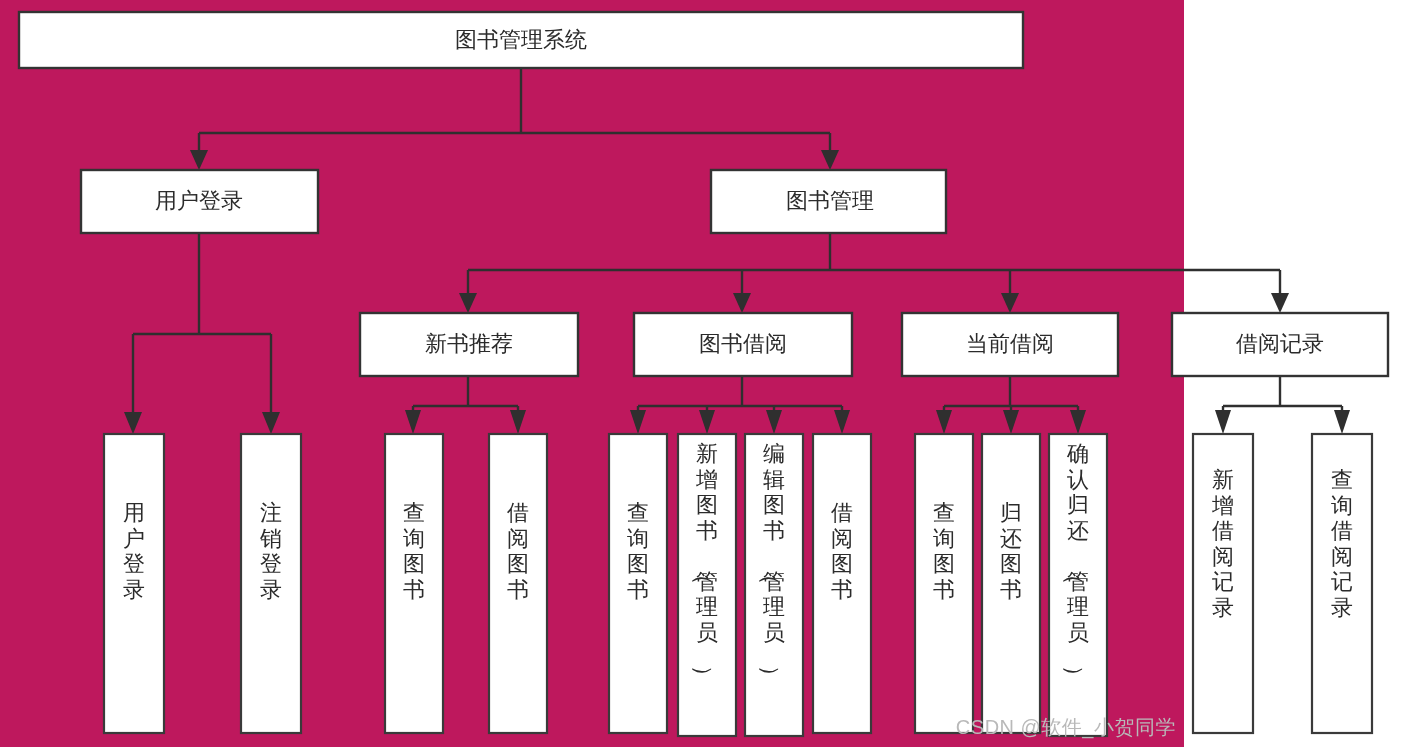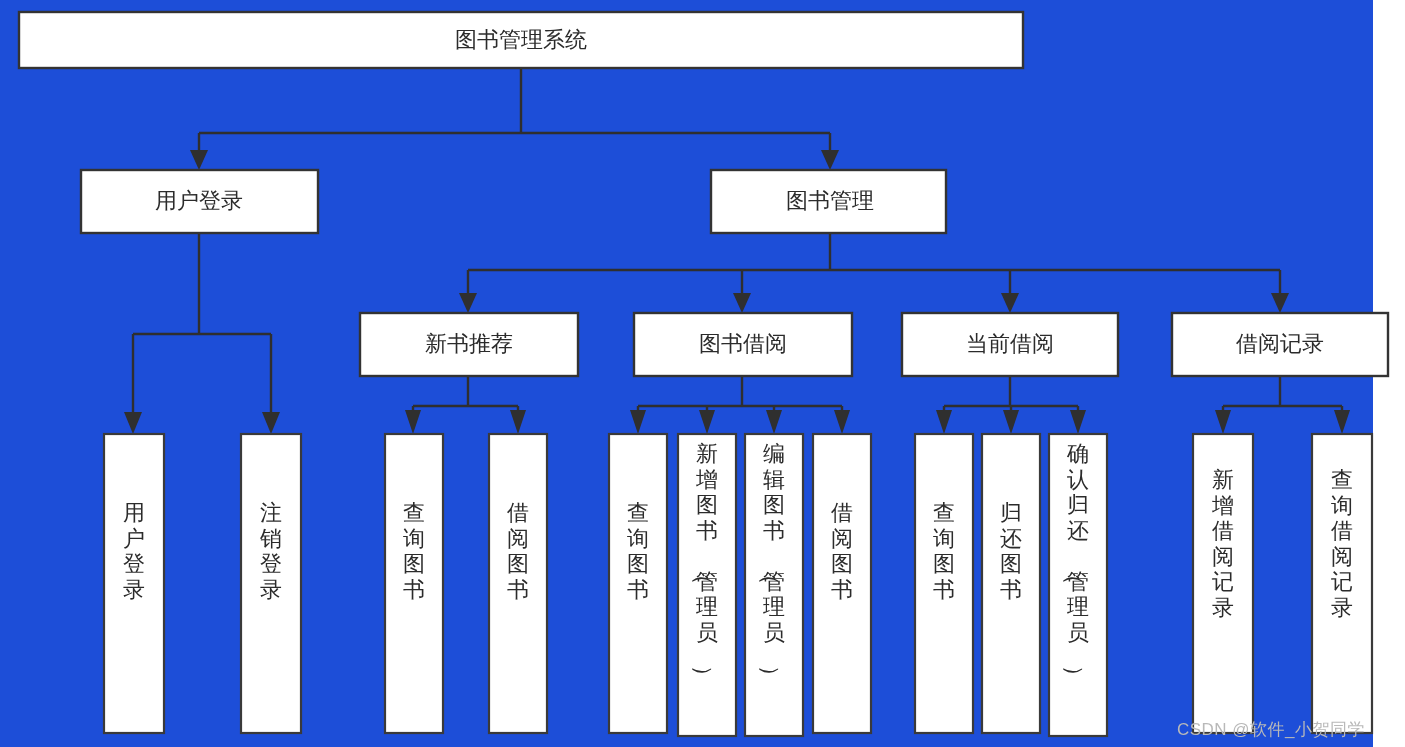--- a/index.html
+++ b/index.html
@@ -8,23 +8,23 @@
     background: #ffffff;
   }
   body {
     width: 1405px;
     height: 747px;
     font-family: "Liberation Sans", "DejaVu Sans", sans-serif;
     overflow: hidden;
   }
   #diagram-root {
     position: relative;
-    width: 1373px;
+    width: 1184px;
     height: 747px;
-    background: #1d4ed8;
+    background: #be185d;
   }
   svg.diagram-canvas {
     position: absolute;
     top: 0;
     left: 0;
     width: 1405px;
     height: 747px;
     display: block;
   }
   .node-box {
@@ -60,21 +60,21 @@
     font-size: 22px;
     fill: #2b2b2b;
     text-anchor: middle;
     white-space: pre;
   }
   .watermark {
     position: absolute;
     right: 8px;
     bottom: 6px;
     font-family: "Liberation Sans", "DejaVu Sans", sans-serif;
-    font-size: 17px;
+    font-size: 20px;
     color: #b9b9b9;
     letter-spacing: 0.5px;
     user-select: none;
     pointer-events: none;
   }
 </style>
 </head>
 <body>
 
 <div id="diagram-root">

